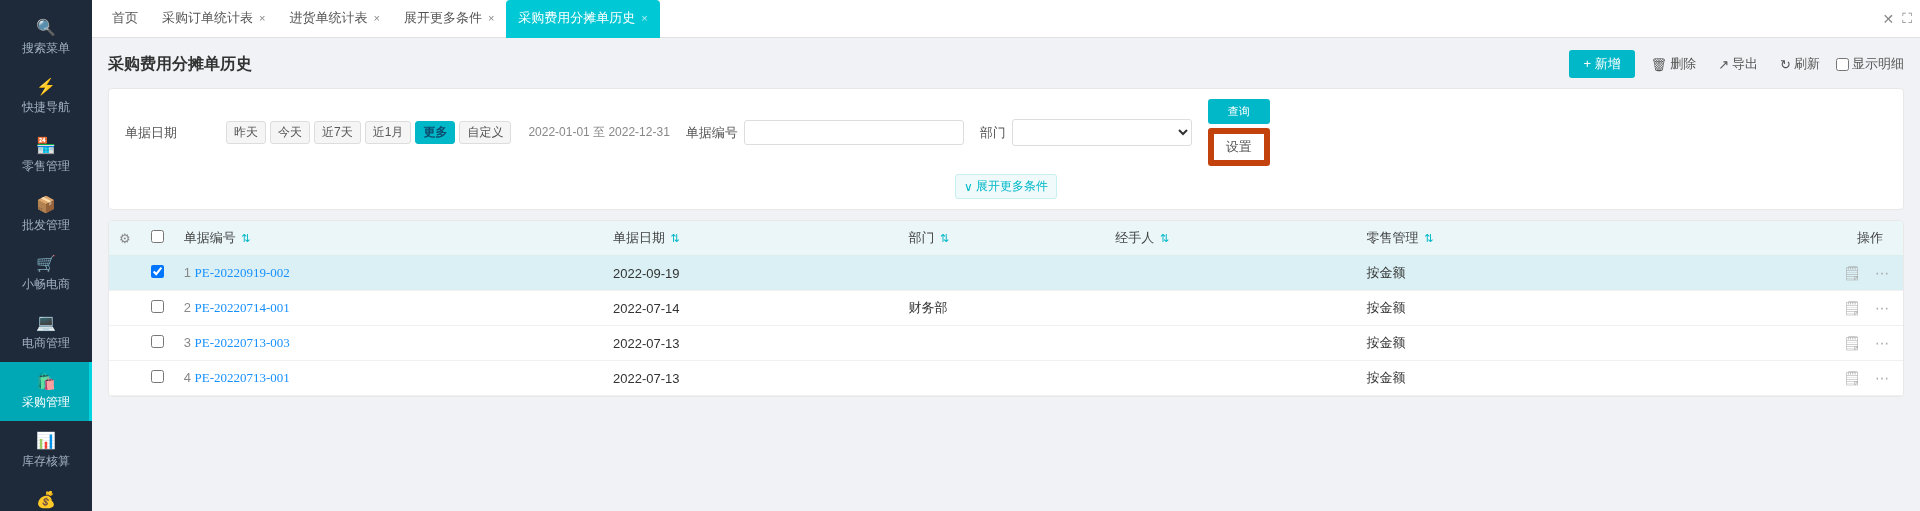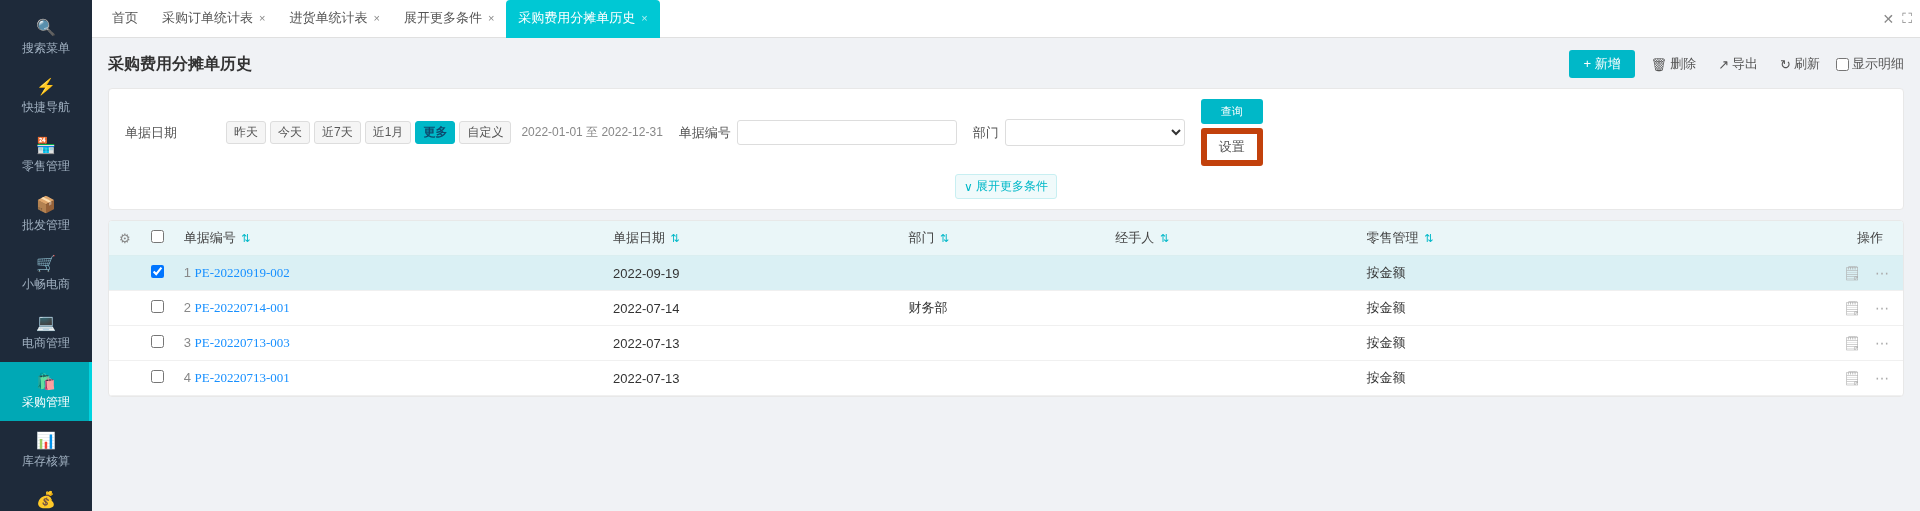--- a/index.html
+++ b/index.html
@@ -179,21 +179,21 @@
     }
     .pill.active-pill {
       background: #00b8c8;
       color: #0c4a6e;
       border-color: #00b8c8;
       font-weight: bold;
     }
     .date-range-text {
       font-size: 12px;
       color: #888;
-      margin-left: 4px;
+      margin-left: 11px;
     }
     .search-input {
       border: 1px solid #ddd;
       border-radius: 3px;
       padding: 4px 8px;
       font-size: 13px;
       width: 220px;
       outline: none;
       color: #333;
     }

